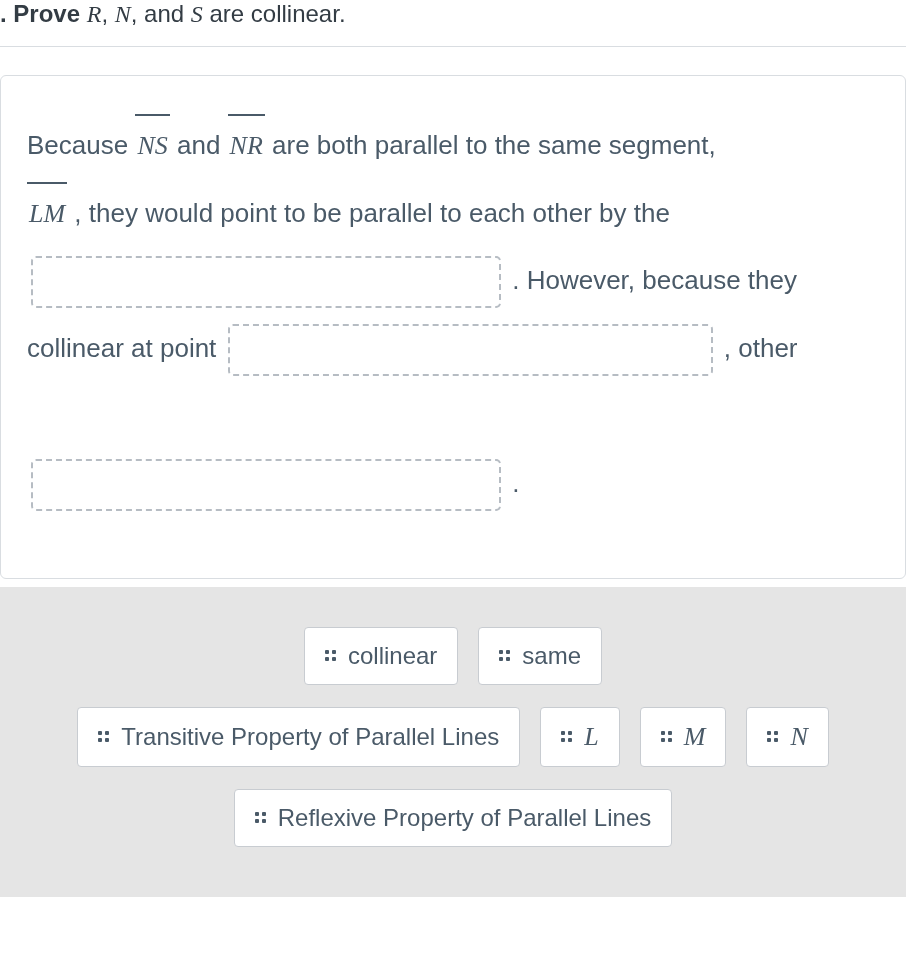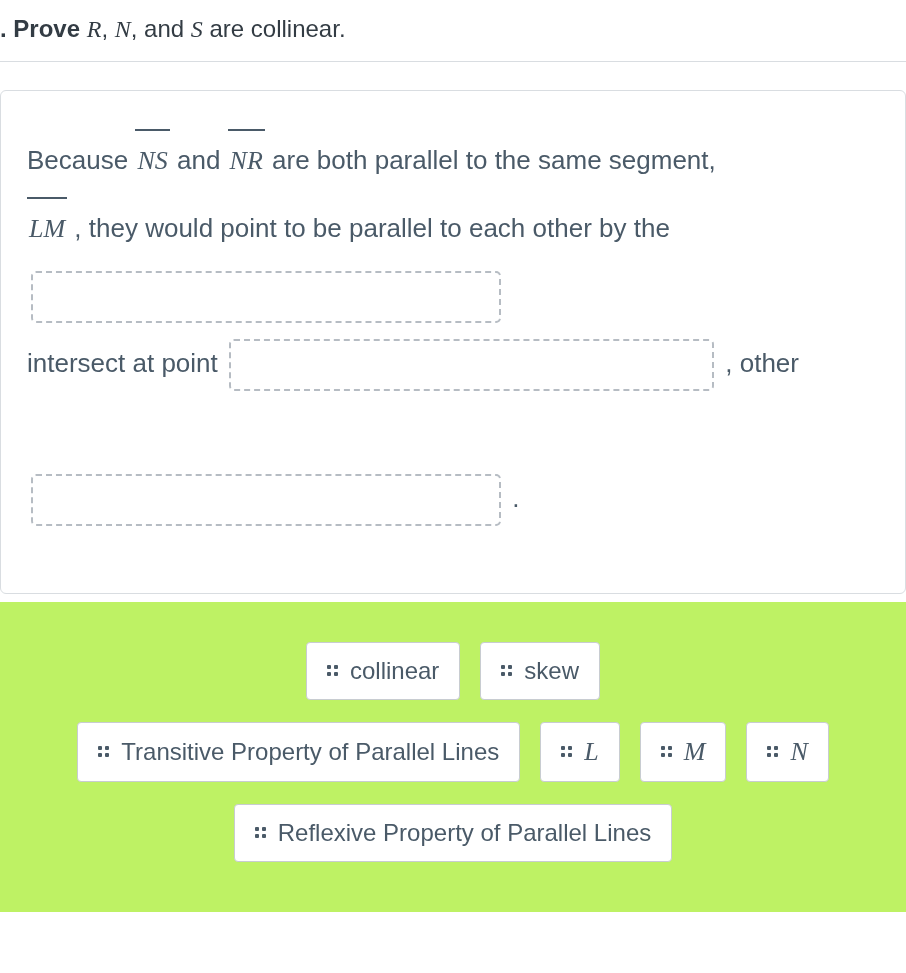--- a/index.html
+++ b/index.html
@@ -5,21 +5,21 @@
   * { box-sizing: border-box; margin: 0; padding: 0; }
   body {
     font-family: Arial, Helvetica, sans-serif;
     background: #fff;
     color: #334a5e;
     width: 906px;
     height: 973px;
     overflow: hidden;
   }
   .question-header {
-    padding: 15px 6px 18px 0;
+    padding: 0 6px 18px 0;
     border-bottom: 1px solid #d9dde1;
     font-size: 24px;
     color: #333c44;
   }
   .question-header .part-label { font-weight: 700; }
   .question-header .prove-word { font-weight: 700; }
   .math-i { font-style: italic; font-family: 'Times New Roman', Times, serif; }
   .proof-box {
     margin: 28px 0 0 0;
     border: 1px solid #d9dde1;
@@ -50,21 +50,21 @@
     border-radius: 5px;
     min-height: 52px;
     min-width: 200px;
     margin: 0 4px;
   }
   .dz-wide { width: 470px; }
   .dz-med  { width: 470px; }
   .dz-pt   { width: 485px; }
 
   .tile-bank {
-    background: #bef264;
+    background: #e5e5e5;
     margin-top: 8px;
     padding: 40px 20px 50px 20px;
     display: flex;
     flex-direction: column;
     gap: 22px;
     align-items: center;
   }
   .tile-row {
     display: flex;
     gap: 20px;
@@ -116,22 +116,23 @@
   <span class="seg">NS</span>
   <span> and </span>
   <span> </span>
   <span class="seg">NR</span>
   <span> are both parallel to the same segment,</span>
   <br>
   <span class="seg">LM</span>
   <span> , they would point to be parallel to each other by the</span>
   <br>
   <span class="drop-zone dz-wide"></span>
-  <br>
-  <span>intersect at point</span>
+  <span>. However, because they</span>
+  <br>
+  <span>collinear at point</span>
   <span> </span>
   <span class="drop-zone dz-pt"></span>
   <span>, other</span>
   <br>
   <br>
   <span class="drop-zone dz-med"></span>
   <span>.</span>
 </div>
 
 <div class="tile-bank">
@@ -145,21 +146,21 @@
         </span>
       <span>collinear</span>
     </div>
     <div class="tile">
       <span class="grip">
           <span></span>
           <span></span>
           <span></span>
           <span></span>
         </span>
-      <span>skew</span>
+      <span>same</span>
     </div>
   </div>
 
   <div class="tile-row">
     <div class="tile">
       <span class="grip">
           <span></span>
           <span></span>
           <span></span>
           <span></span>

